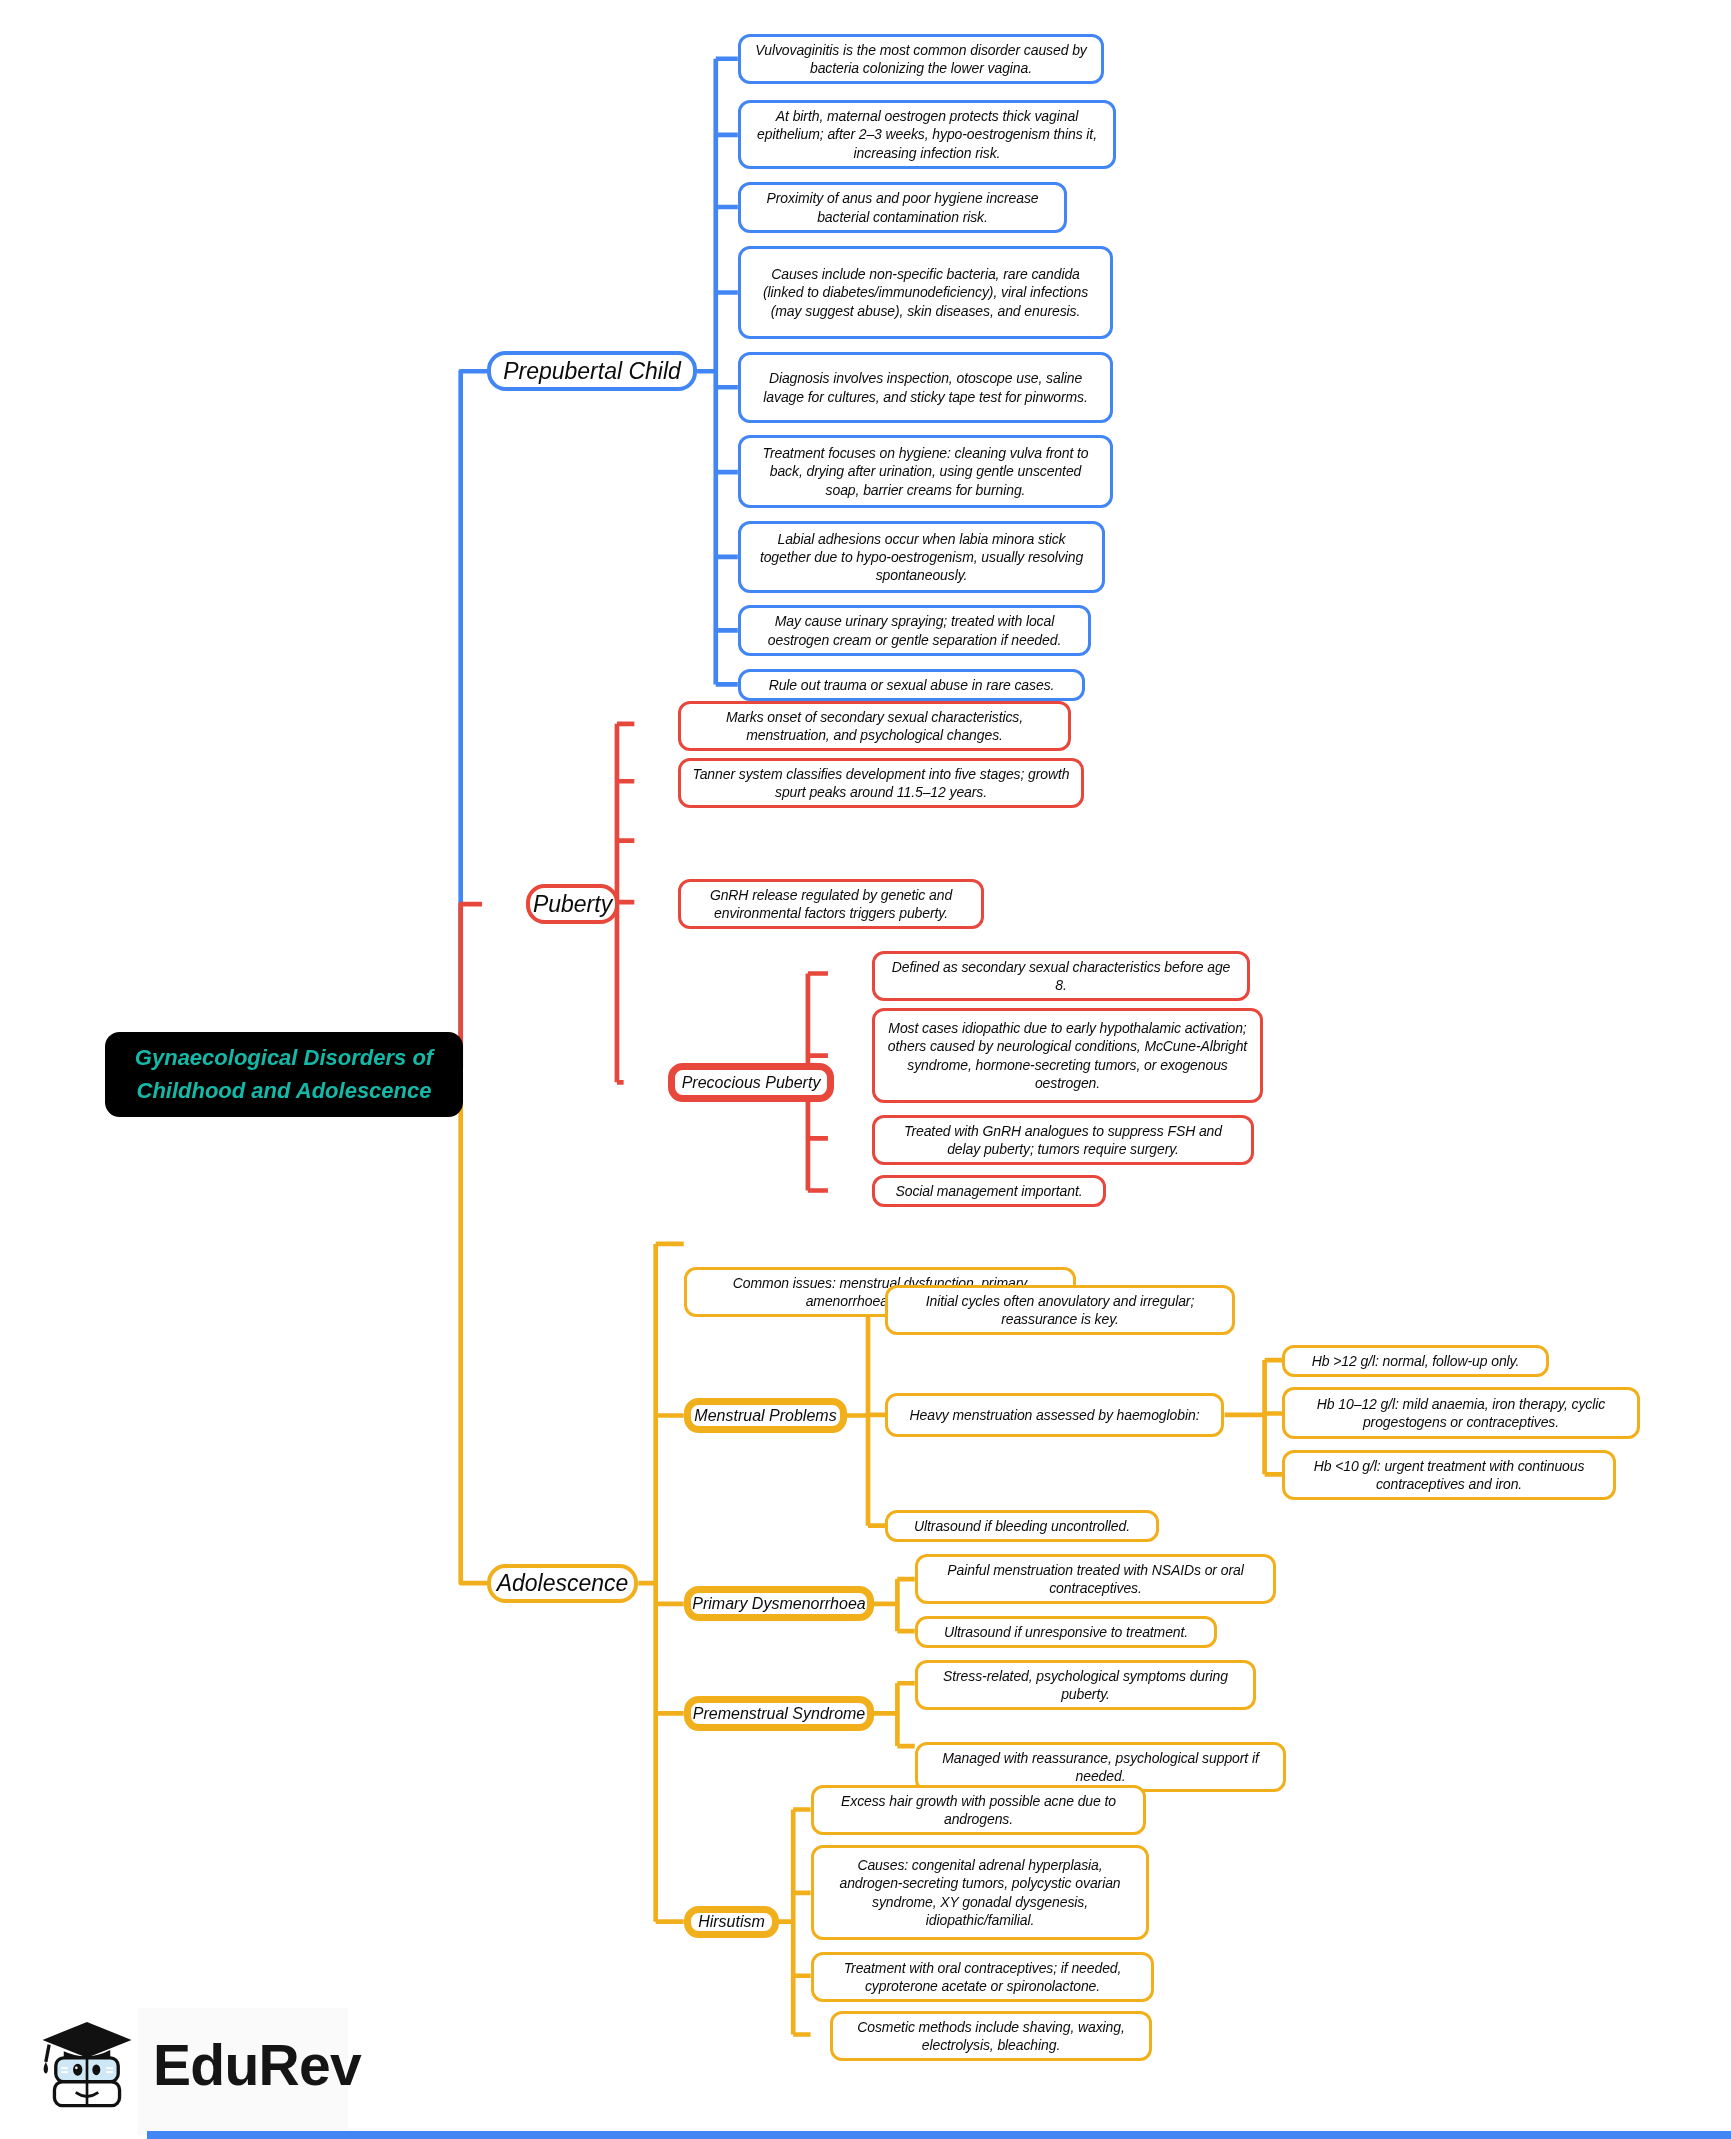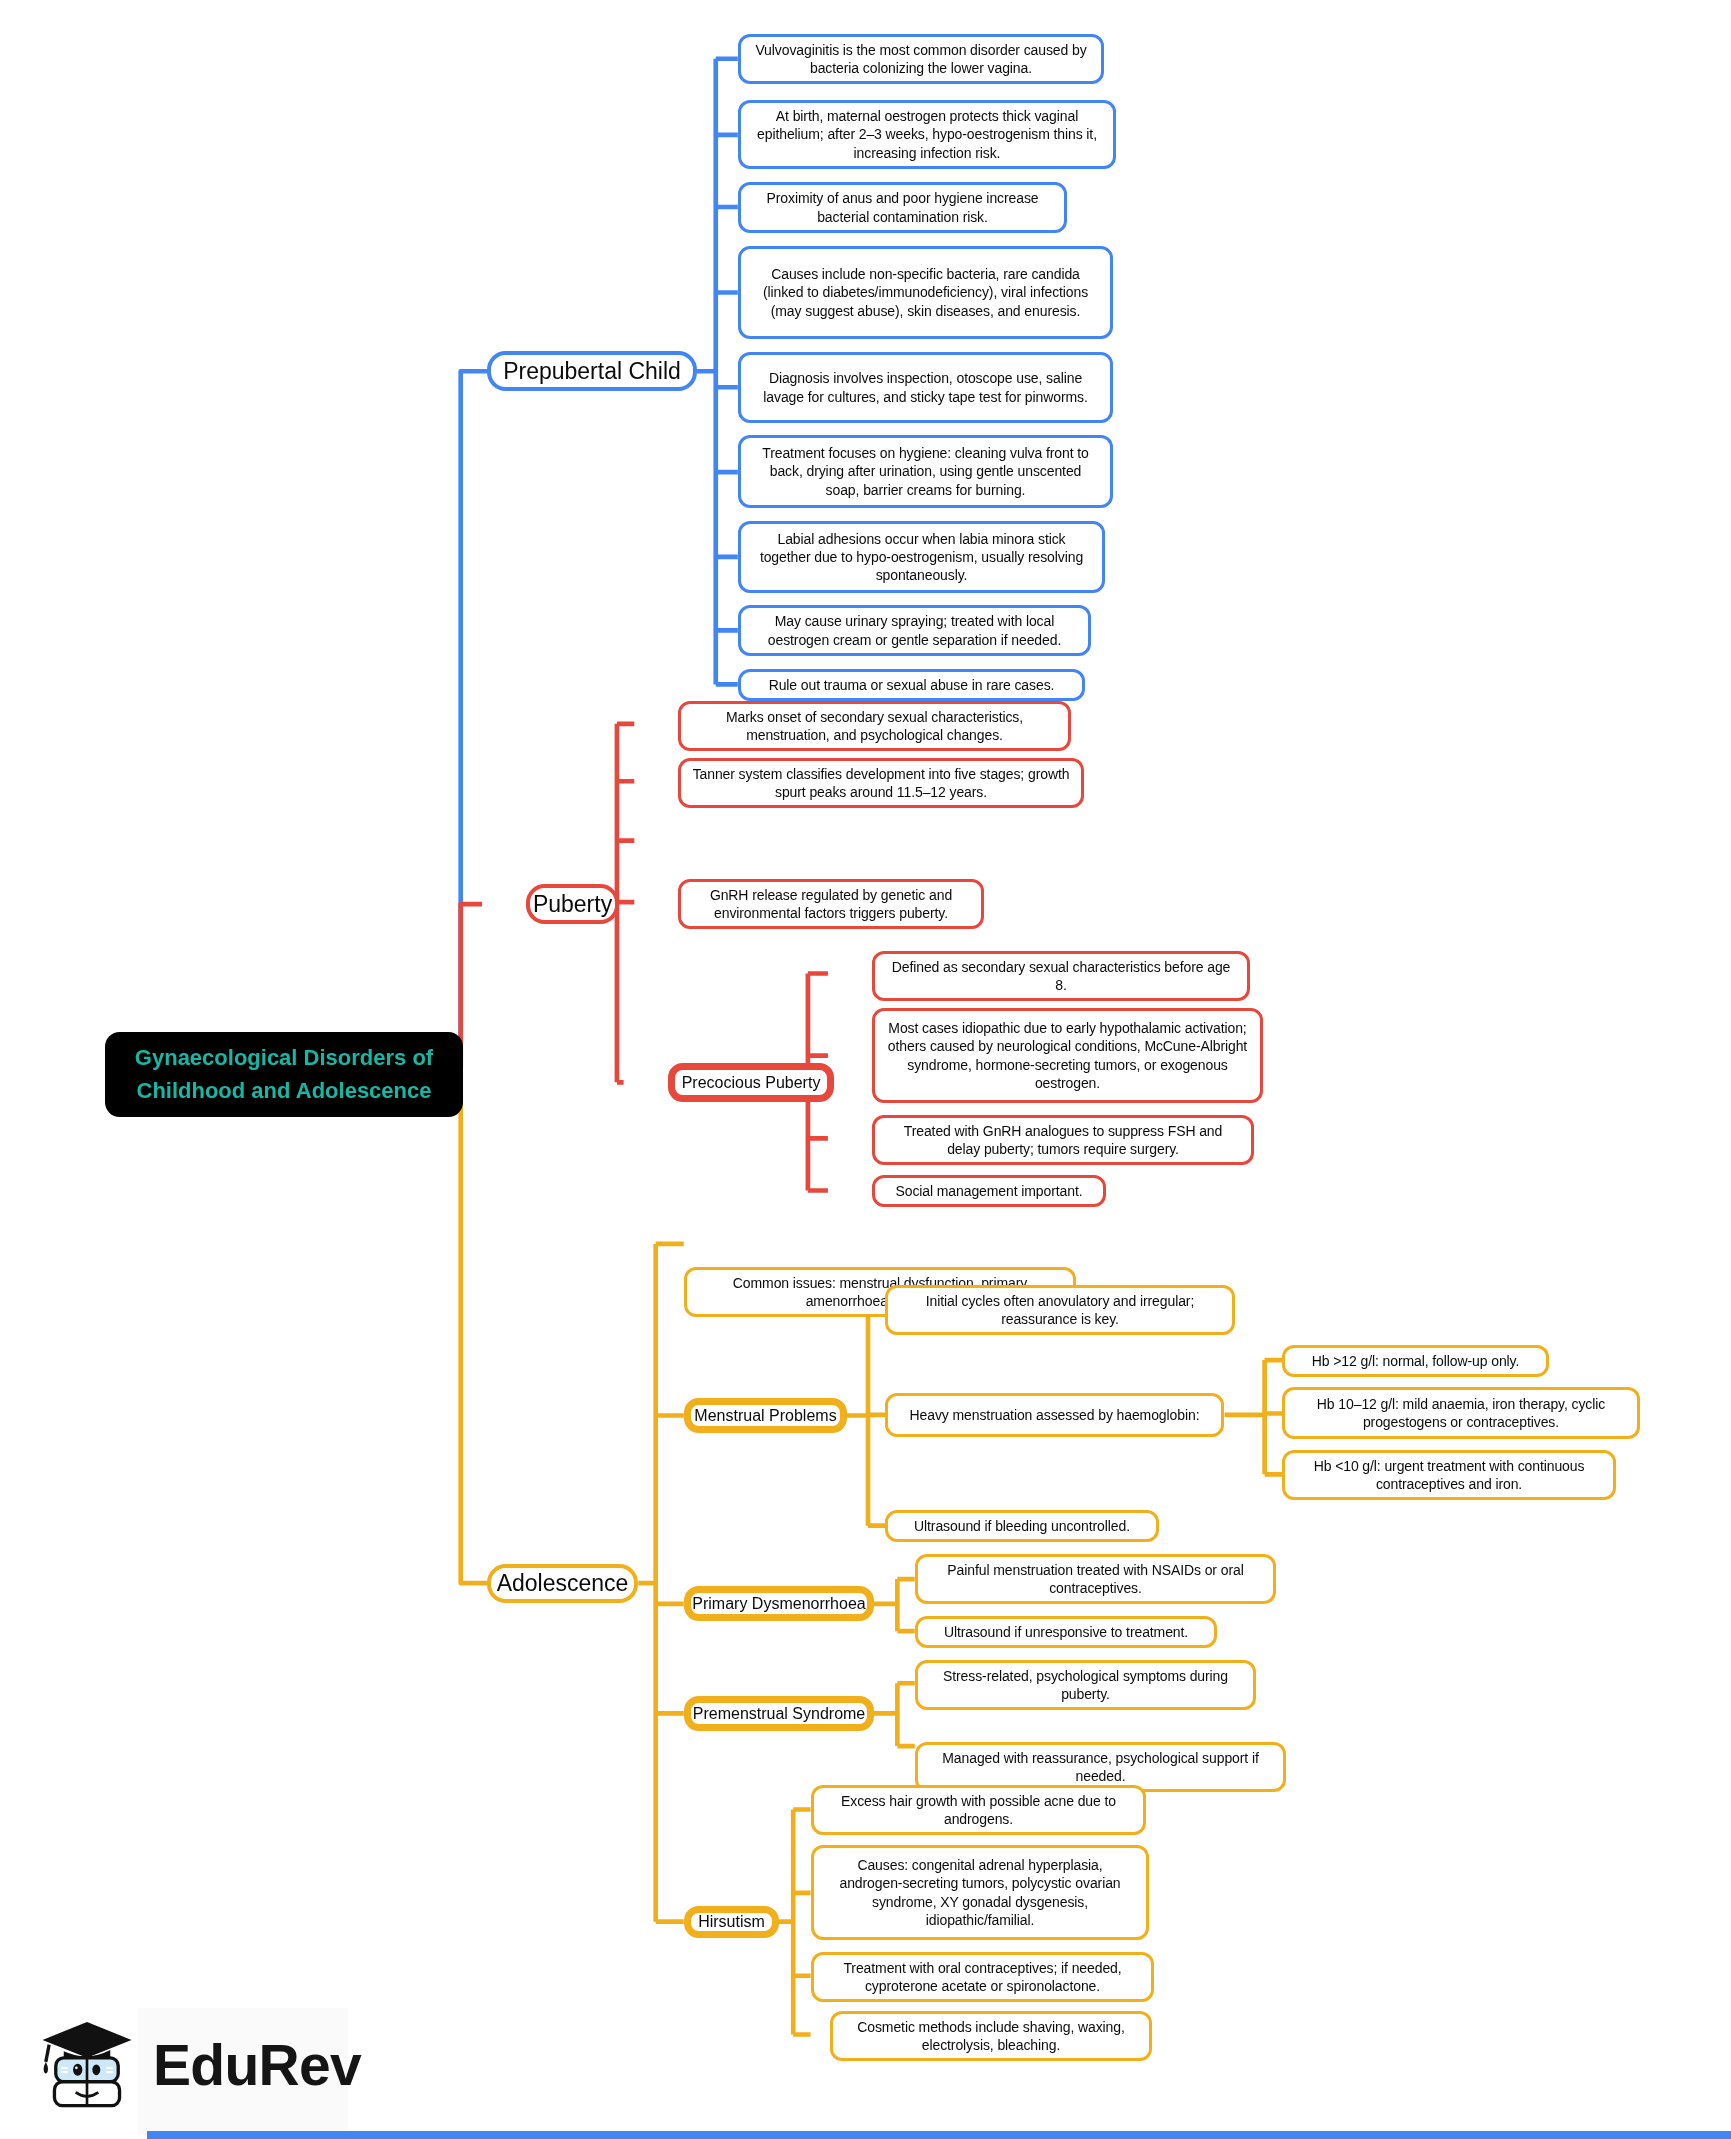--- a/index.html
+++ b/index.html
@@ -4,21 +4,21 @@
 <style>
   html,body{margin:0;padding:0;background:#fff;}
   .canvas{position:relative;width:1732px;height:2140px;background:#ffffff;overflow:hidden;
           font-family:"Liberation Sans",sans-serif;color:#0b0b0b;}
   svg.wires{position:absolute;left:0;top:0;pointer-events:none;}
   svg.wires path{fill:none;stroke-width:7;stroke-linejoin:round;stroke-linecap:butt;}
   path.blue{stroke:var(--blue);}
   path.red{stroke:var(--red);}
   path.yellow{stroke:var(--yellow);}
   .node{position:absolute;box-sizing:border-box;background:#fff;display:flex;align-items:center;
-        justify-content:center;text-align:center;}
+        justify-content:center;text-align:center;font-style:italic;}
   .note{border:3.3px solid #000;border-radius:12px;font-size:14px;line-height:1.3;
         padding:4px 10.7px;letter-spacing:-0.1px;}
   .cat{border:4px solid #000;border-radius:18.7px;font-size:23px;padding:2.7px 9.3px;white-space:nowrap;}
   .sub{border:7px solid #404040;border-radius:14.7px;font-size:16px;padding:2.7px 8px;white-space:nowrap;}
   .b-blue{border-color:var(--blue);}
   .b-red{border-color:var(--red);margin-left:44px;}
   .b-yellow{border-color:var(--yellow);}
   .rootnode{background:var(--root_bg);color:#14b8a6;border:none;border-radius:14.7px;font-weight:bold;
             font-size:22px;line-height:1.5;padding:9.3px 13.4px;margin-left:36px;}
   .logo{position:absolute;left:37px;top:2018px;display:flex;align-items:center;gap:16px;}

